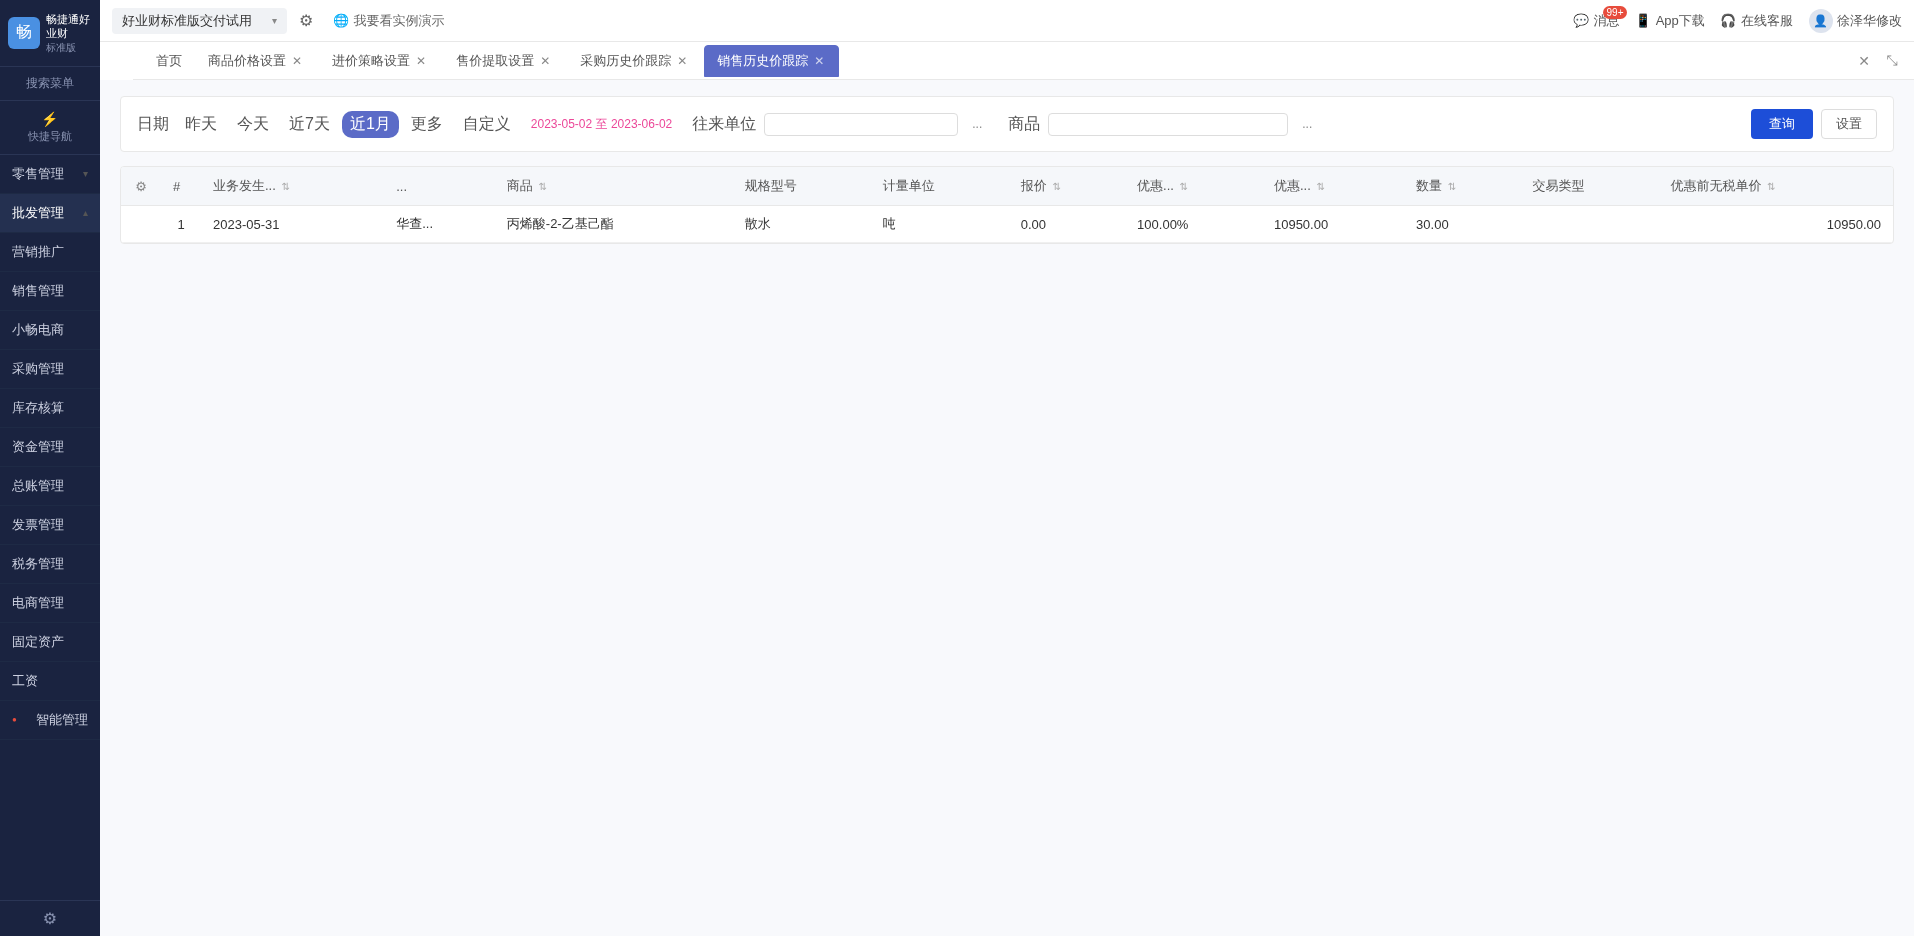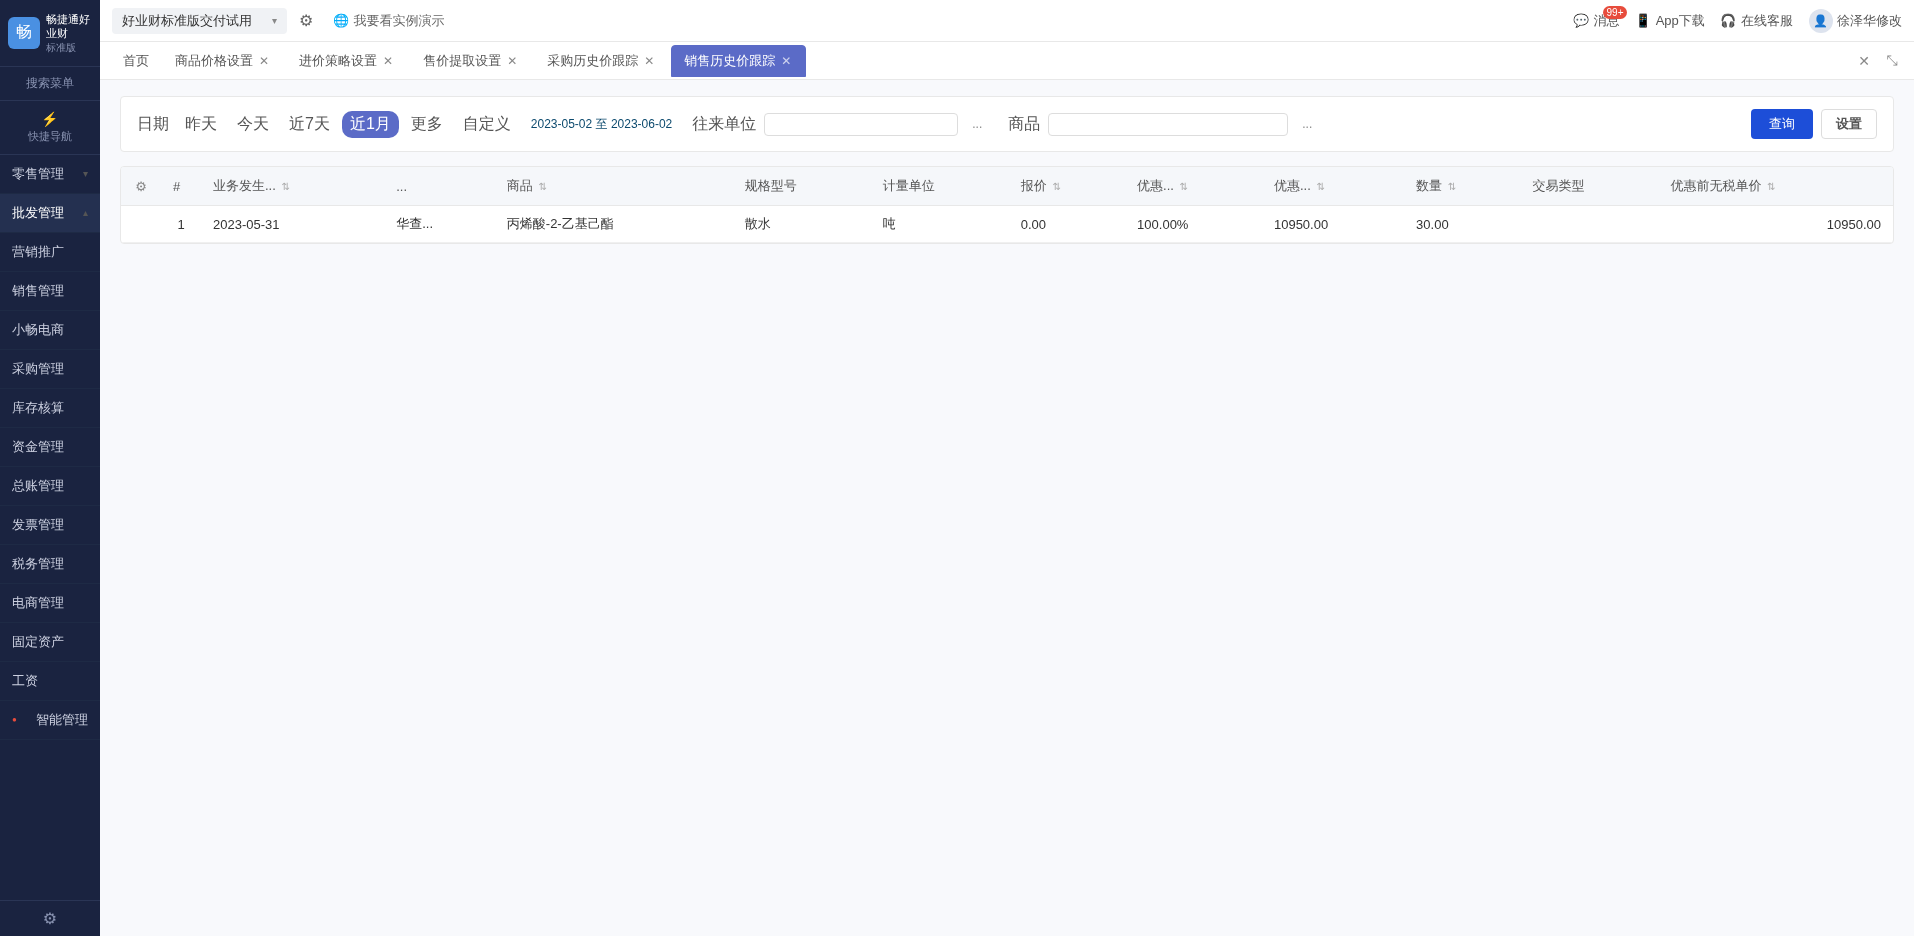--- a/index.html
+++ b/index.html
@@ -205,20 +205,21 @@
     
     .tabs-bar {
       display: flex;
       align-items: center;
       background: #fff;
       border-bottom: 1px solid #e8e8e8;
       padding: 0 12px;
       height: 38px;
       flex-shrink: 0;
       gap: 2px;
+      margin-left: 33px;
     }
     .tab-item {
       display: flex;
       align-items: center;
       gap: 4px;
       padding: 0 12px;
       height: 32px;
       border-radius: 4px 4px 0 0;
       font-size: 13px;
       cursor: pointer;
@@ -349,21 +350,21 @@
       color: #555;
       border-radius: 10px;
     }
     .date-option.active {
       background: #5b6bc7;
       color: #fff;
       border-radius: 10px;
     }
     .date-range {
       font-size: 12px;
-      color: #0c4a6e;
+      color: #ec4899;
       margin-left: 4px;
     }
     .filter-input-wrap {
       display: flex;
       align-items: center;
       border: 1px solid #ddd;
       border-radius: 4px;
       padding: 3px 8px;
       min-width: 160px;
       background: #fff;
@@ -401,21 +402,20 @@
     }
     .btn-settings {
       background: #fff;
       color: #555;
       border: 1px solid #ddd;
       border-radius: 4px;
       padding: 5px 14px;
       font-size: 13px;
       cursor: pointer;
       font-family: inherit;
-      font-weight: bold;
     }
 
     
     .table-container {
       background: #fff;
       border: 1px solid #e8e8e8;
       border-radius: 4px;
       overflow: hidden;
     }
     .data-table {

